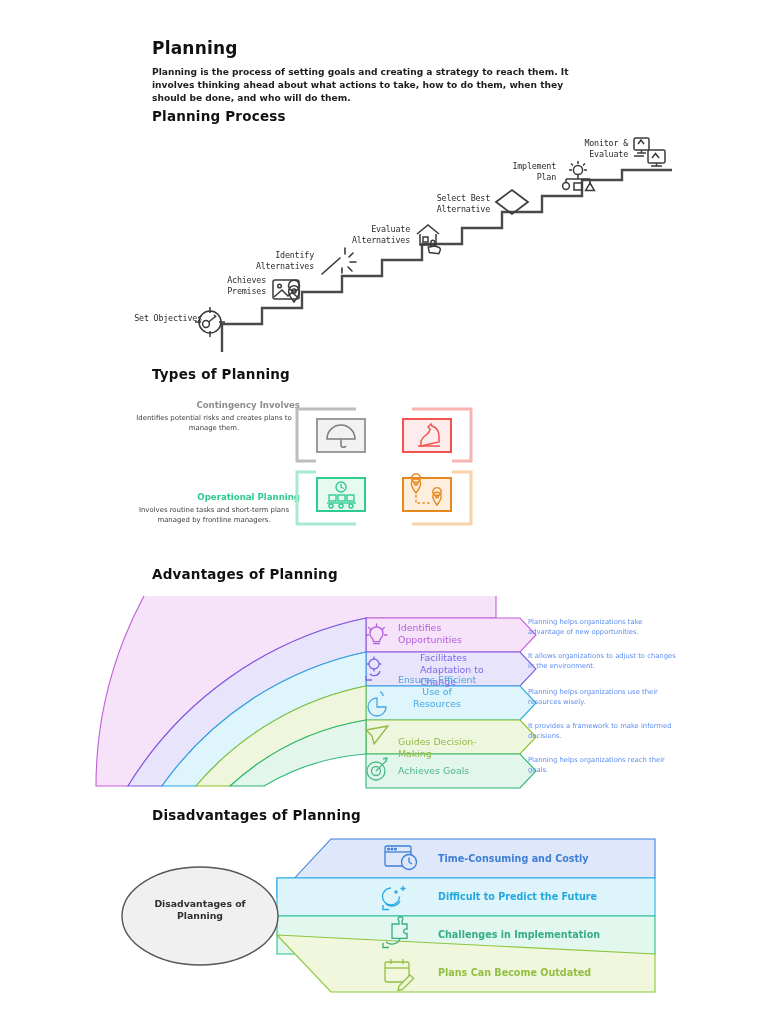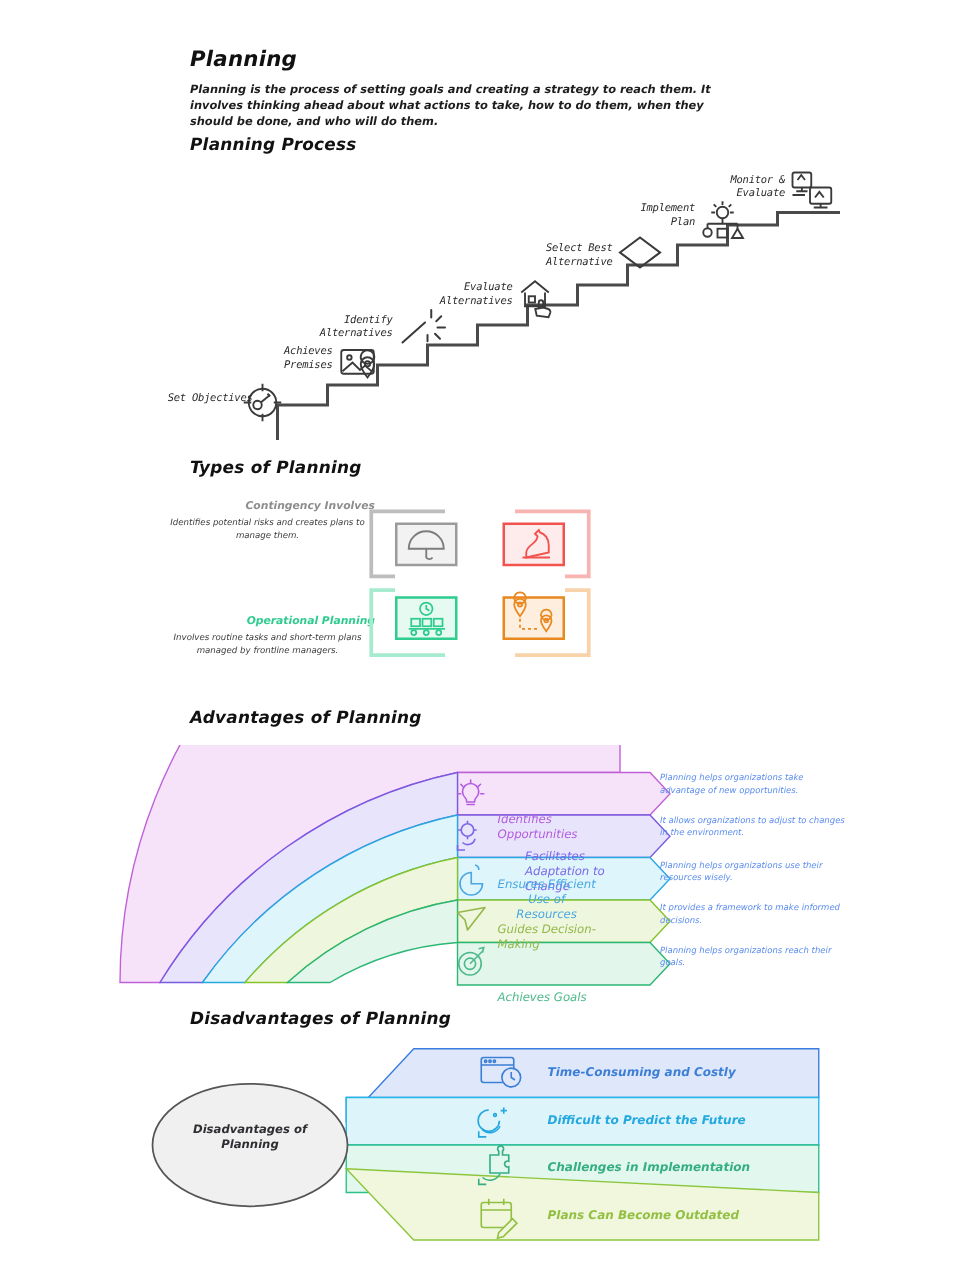--- a/index.html
+++ b/index.html
@@ -6,21 +6,21 @@
   * { box-sizing: border-box; }
   html, body { margin:0; padding:0; }
   body {
     width: 768px; height: 1024px;
     background: #ffffff;
     font-family: "DejaVu Sans", sans-serif;
     position: relative;
     overflow: hidden;
     color: #1a1a1a;
   }
-  .page { position:relative; width:768px; height:1024px;font-style:italic; }
+  .page { position:relative; width:768px; height:1024px; }
 
   
   .h1 {
     position:absolute; left:152px; top:38px;
     font-size:17px; font-weight:bold; letter-spacing:.2px; color:#111;
   }
   .intro {
     position:absolute; left:152px; top:66px; width:447px;
     font-size:9.1px; font-weight:bold; line-height:1.45; color:#1d1d1d;
   }
@@ -45,21 +45,21 @@
   .type-txt { position:absolute; width:172px; }
   .type-txt .t-title { font-size:8.6px; font-weight:bold; margin-bottom:3px; }
   .type-txt .t-desc  { font-size:6.9px; line-height:1.45; color:#3d3d3d; }
   .t-left  { text-align:right; }
   .t-left .t-desc { text-align:center; }
   .t-right { text-align:left; }
   .card { position:absolute; }
 
   
   #adv { position:absolute; left:0; top:596px; width:768px; height:200px; }
-  .adv-row { position:absolute; display:flex; align-items:center;margin-top:28px; }
+  .adv-row { position:absolute; display:flex; align-items:center; }
   .adv-label { font-size:9.4px; line-height:1.28; white-space:pre-line; }
   .adv-desc { position:absolute; width:152px; font-size:6.8px; line-height:1.42;
               color:#5b8cf0; }
 
   
   #dis { position:absolute; left:0; top:834px; width:768px; height:160px; }
   .dis-label { position:absolute; font-size:9.6px; font-weight:bold; }
   .dis-center {
     position:absolute; left:124px; top:27px; width:152px; height:98px;
     display:flex; align-items:center; justify-content:center; text-align:center;
@@ -287,21 +287,21 @@
     <div class="adv-row" style="left:420px; top:56px;">
       <span class="adv-label" style="color:#7c68e8;">Facilitates
 Adaptation to
 Change</span>
     </div>
     <div class="adv-row" style="left:398px; top:78px;text-align:center;">
       <span class="adv-label" style="color:#49a8e4;">Ensures Efficient
 Use of
 Resources</span>
     </div>
-    <div class="adv-row" style="left:398px; top:114px;">
+    <div class="adv-row" style="left:398px; top:140px;">
       <span class="adv-label" style="color:#95b84a;">Guides Decision-
 Making</span>
     </div>
     <div class="adv-row" style="left:398px; top:169px;">
       <span class="adv-label" style="color:#4cb98a;">Achieves Goals</span>
     </div>
 
     <div class="adv-desc" style="left:528px; top:22px;">Planning helps organizations take advantage of new opportunities.</div>
     <div class="adv-desc" style="left:528px; top:56px;">It allows organizations to adjust to changes in the environment.</div>
     <div class="adv-desc" style="left:528px; top:92px;">Planning helps organizations use their resources wisely.</div>

